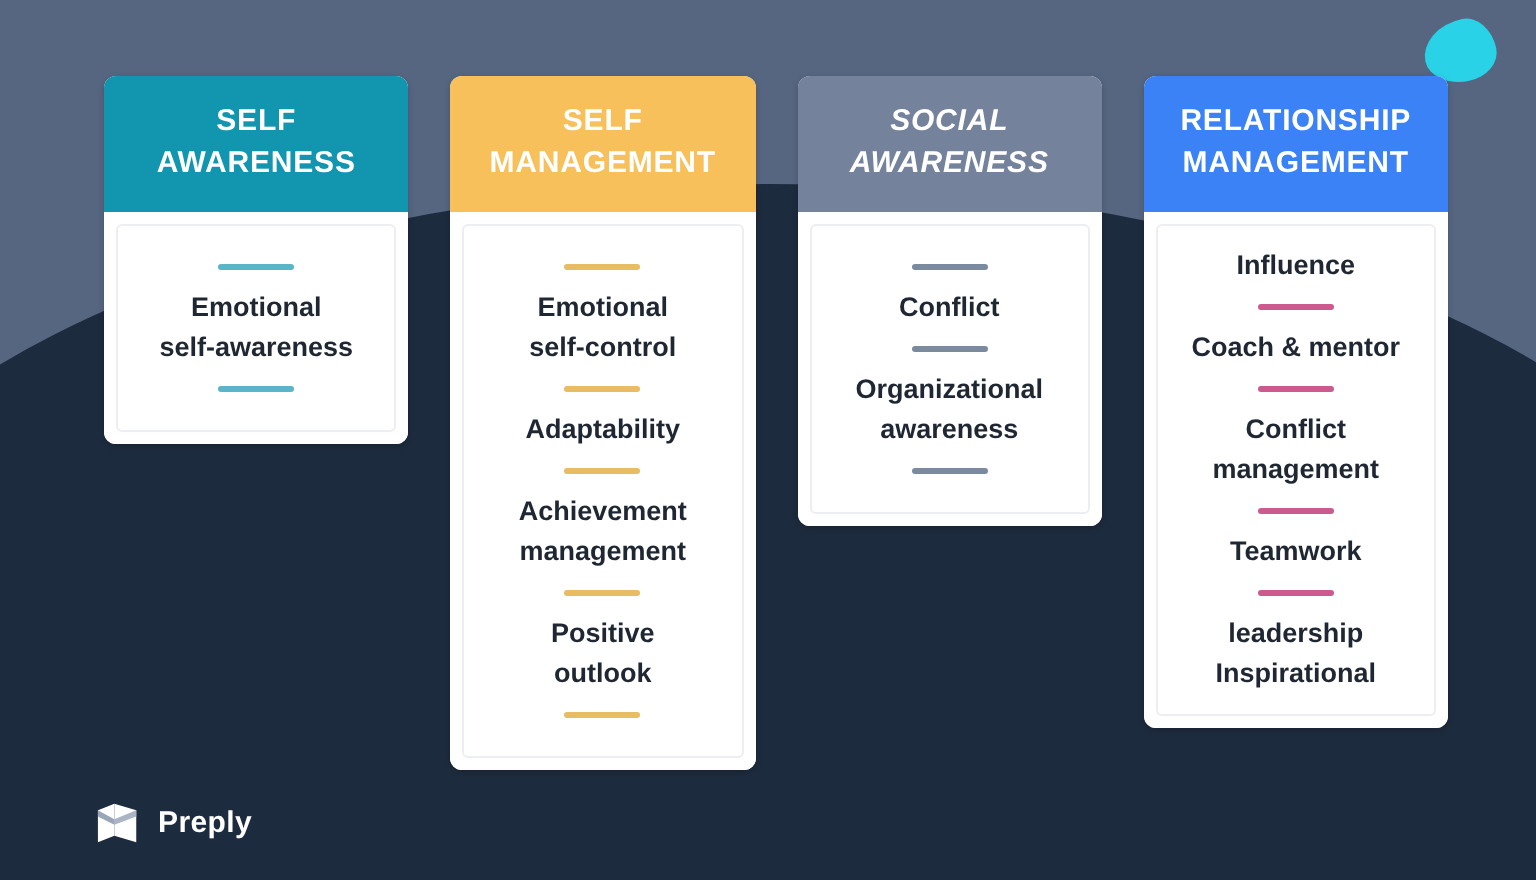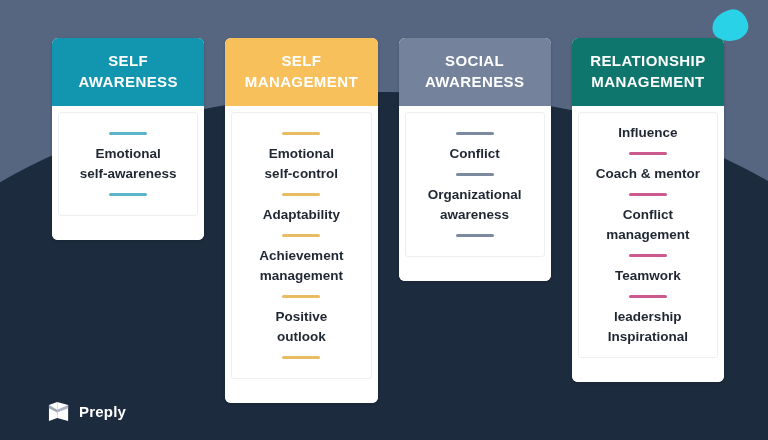--- a/index.html
+++ b/index.html
@@ -69,21 +69,21 @@
     text-align: center;
     color: #ffffff;
     font-size: 15px;
     font-weight: bold;
     line-height: 1.38;
     letter-spacing: 0.4px;
     text-transform: uppercase;
   }
   .card-body {
     background: #ffffff;
-    padding: 6px 6px 24px 6px;
+    padding: 6px 6px 6px 6px;
     box-sizing: border-box;
     flex: 1;
     display: flex;
   }
   .card-inner {
     border: 1px solid #eceef1;
     border-radius: 3px;
     width: 100%;
     box-sizing: border-box;
     padding: 10px 8px;
@@ -187,41 +187,41 @@
             <div class="divider" style="background: rgb(232, 188, 99);"></div>
             <div>
               <p class="item-text">Positive</p>
               <p class="item-text">outlook</p>
             </div>
             <div class="divider" style="background: rgb(232, 188, 99);"></div>
           </div>
         </div>
       </div>
       <div class="card c3">
-        <div class="card-head" style="background: rgb(116, 131, 155);">
+        <div class="card-head" style="background: rgb(116, 131, 155); font-style: italic;">
           <div>SOCIAL</div>
           <div>AWARENESS</div>
         </div>
         <div class="card-body">
           <div class="card-inner">
             <div class="divider" style="background: rgb(124, 138, 160);"></div>
             <div>
               <p class="item-text">Conflict</p>
             </div>
             <div class="divider" style="background: rgb(124, 138, 160);"></div>
             <div>
               <p class="item-text">Organizational</p>
               <p class="item-text">awareness</p>
             </div>
             <div class="divider" style="background: rgb(124, 138, 160);"></div>
           </div>
         </div>
       </div>
       <div class="card c4">
-        <div class="card-head" style="background: #0f766e; text-align: center;">
+        <div class="card-head" style="background: #3b82f6; text-align: center;">
           <div>RELATIONSHIP</div>
           <div>MANAGEMENT</div>
         </div>
         <div class="card-body">
           <div class="card-inner">
             <div>
               <p class="item-text">Influence</p>
             </div>
             <div class="divider" style="background: rgb(204, 90, 142);"></div>
             <div>

